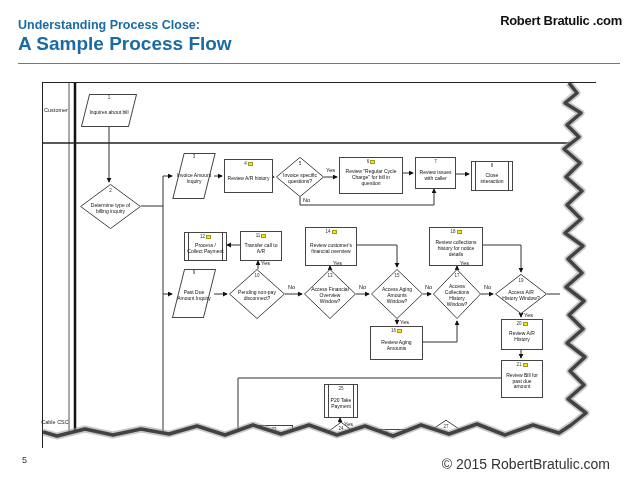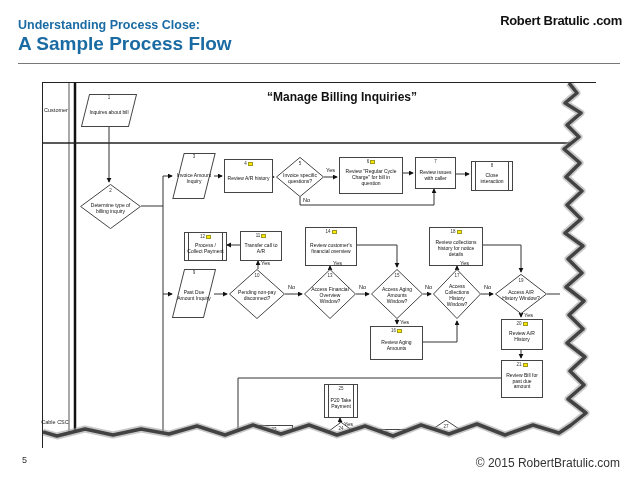--- a/index.html
+++ b/index.html
@@ -5,21 +5,21 @@
   html,body{margin:0;padding:0;background:#e8e8e8;}
   .slide{position:relative;width:638px;height:478px;background:#ffffff;overflow:hidden;
          font-family:"Liberation Sans", sans-serif;}
   
   .kicker{position:absolute;left:18px;top:18px;font-size:12.5px;font-weight:bold;color:#1a6ba3;}
   .slide-title{position:absolute;left:18px;top:33px;font-size:19px;font-weight:bold;color:#1a6ba3;text-align:center;}
   .logo{position:absolute;right:16px;top:13px;font-size:13px;font-weight:bold;color:#111;letter-spacing:-0.3px;}
   .header-rule{position:absolute;left:18px;top:63px;width:602px;height:1px;background:#777;}
   
   .page-num{position:absolute;left:22px;top:455px;font-size:9px;color:#333;}
-  .copyright{position:absolute;right:18px;top:456px;font-size:12px;color:#333;}
+  .copyright{position:absolute;right:28px;top:456px;font-size:14px;color:#333;}
   
   .paper{position:absolute;left:42px;top:82px;width:553px;height:365px;background:#fff;
          border-top:1px solid #222;border-left:1px solid #222;}
   .dg-title{position:absolute;left:208px;top:7px;width:182px;text-align:center;
             font-size:12px;font-weight:bold;color:#111;z-index:3;}
   .lane-label{position:absolute;font-size:5.5px;color:#222;z-index:2;width:30px;text-align:center;}
   .conn{position:absolute;left:0;top:0;z-index:1;}
   .tear{position:absolute;left:0;top:0;z-index:6;pointer-events:none;}
   
   .node{position:absolute;z-index:2;display:flex;flex-direction:column;align-items:center;
@@ -48,21 +48,20 @@
 
 <div class="slide">
 
   <div class="kicker">Understanding Process Close:</div>
   <div class="slide-title">A Sample Process Flow</div>
   <div class="logo">Robert Bratulic .com</div>
   <div class="header-rule"></div>
 
   <div class="paper">
 
-    <div class="dg-title">“Manage Billing Inquiries”</div>
     <div class="lane-label" style="left:-2px;top:24px;">Customer</div>
     <div class="lane-label" style="left:-3px;top:336px;">Cable CSC</div>
 
     <svg class="conn" width="553" height="365">
       <defs>
         <marker id="arr" markerWidth="6" markerHeight="6" refX="4.2" refY="2.5" orient="auto">
           <path d="M0,0 L5,2.5 L0,5 Z" fill="#111"></path>
         </marker>
       </defs>
       <g stroke="#555" fill="none" stroke-width="1">

